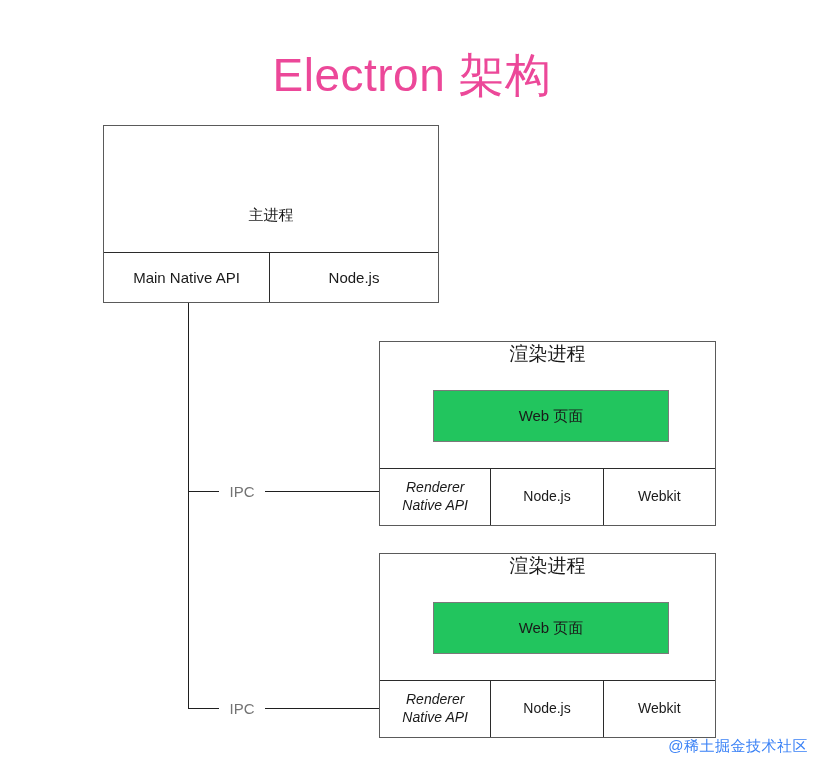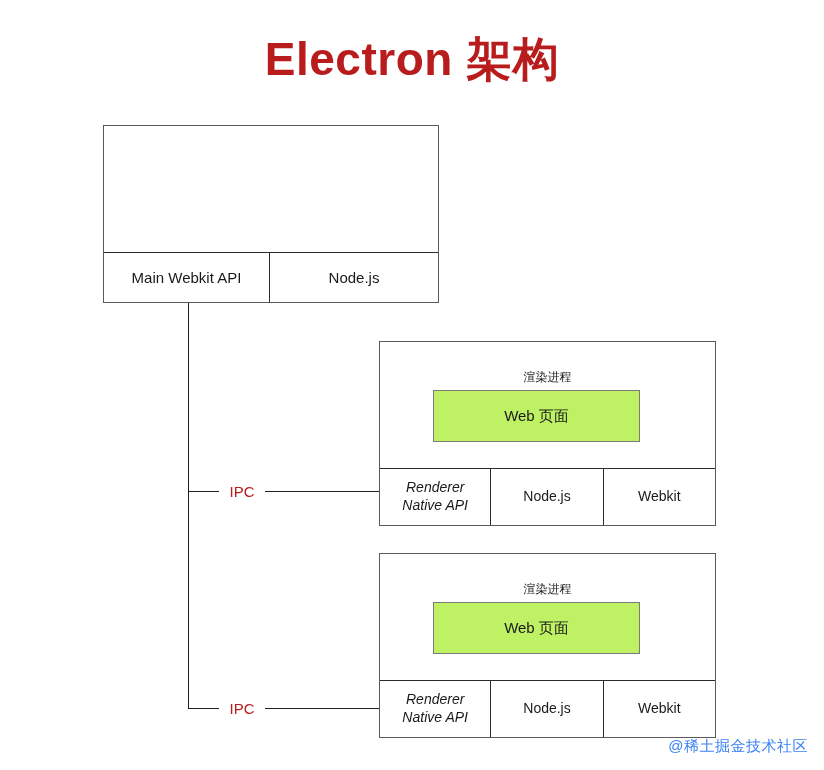--- a/index.html
+++ b/index.html
@@ -18,27 +18,27 @@
 
   #diagram-root {
     position: absolute;
     inset: 0;
   }
 
   
   .title {
     position: absolute;
     left: 0;
-    top: 32px;
+    top: 48px;
     width: 824px;
     text-align: center;
     font-size: 46px;
-    font-weight: 700;
+    font-weight: 400;
     letter-spacing: 0.5px;
-    color: #b91c1c;
+    color: #ec4899;
     line-height: 1.2;
   }
 
   
   .box {
     position: absolute;
     box-sizing: border-box;
     background: #ffffff;
     border: 1.6px solid #5a5a5a;
   }
@@ -100,32 +100,32 @@
   
   .renderer-box {
     left: 379px;
     width: 337px;
     height: 185px;
   }
   #renderer-box-1 { top: 341px; }
   #renderer-box-2 { top: 553px; }
 
   .renderer-title {
-    top: 28px;
-    font-size: 12px;
+    top: 0;
+    font-size: 19px;
   }
   .webpage-box {
     position: absolute;
     left: 53px;
     top: 48px;
-    width: 207px;
+    width: 236px;
     height: 52px;
     box-sizing: border-box;
     border: 1.6px solid #7a7a7a;
-    background: #bef264;
+    background: #22c55e;
     display: flex;
     align-items: center;
     justify-content: center;
     font-size: 15px;
   }
   .renderer-divider {
     position: absolute;
     left: 0;
     top: 126px;
     width: 100%;
@@ -189,21 +189,21 @@
   #ipc-branch-2-right {
     left: 265px;
     top: 708px;
     width: 114px;
   }
   .ipc-label {
     position: absolute;
     width: 46px;
     text-align: center;
     font-size: 15px;
-    color: #b91c1c;
+    color: #737373;
     background: #ffffff;
   }
   #ipc-label-1 { left: 219px; top: 483px; }
   #ipc-label-2 { left: 219px; top: 700px; }
 
   
   #watermark {
     position: absolute;
     right: 16px;
     bottom: 14px;
@@ -214,22 +214,23 @@
   }
 </style>
 </head>
 <body>
 
 <div id="diagram-root">
 
   <div class="title">Electron 架构</div>
 
   <div class="box" id="main-process-box">
+    <div class="box-label" id="main-process-title">主进程</div>
     <div id="main-process-divider"></div>
-    <div id="main-native-api-cell">Main Webkit API</div>
+    <div id="main-native-api-cell">Main Native API</div>
     <div id="main-nodejs-cell">Node.js</div>
   </div>
 
   <div class="line-v" id="trunk-line"></div>
 
   <div class="line-h" id="ipc-branch-1-left"></div>
   <div class="line-h" id="ipc-branch-1-right"></div>
   <div class="ipc-label" id="ipc-label-1">IPC</div>
 
   <div class="line-h" id="ipc-branch-2-left"></div>

